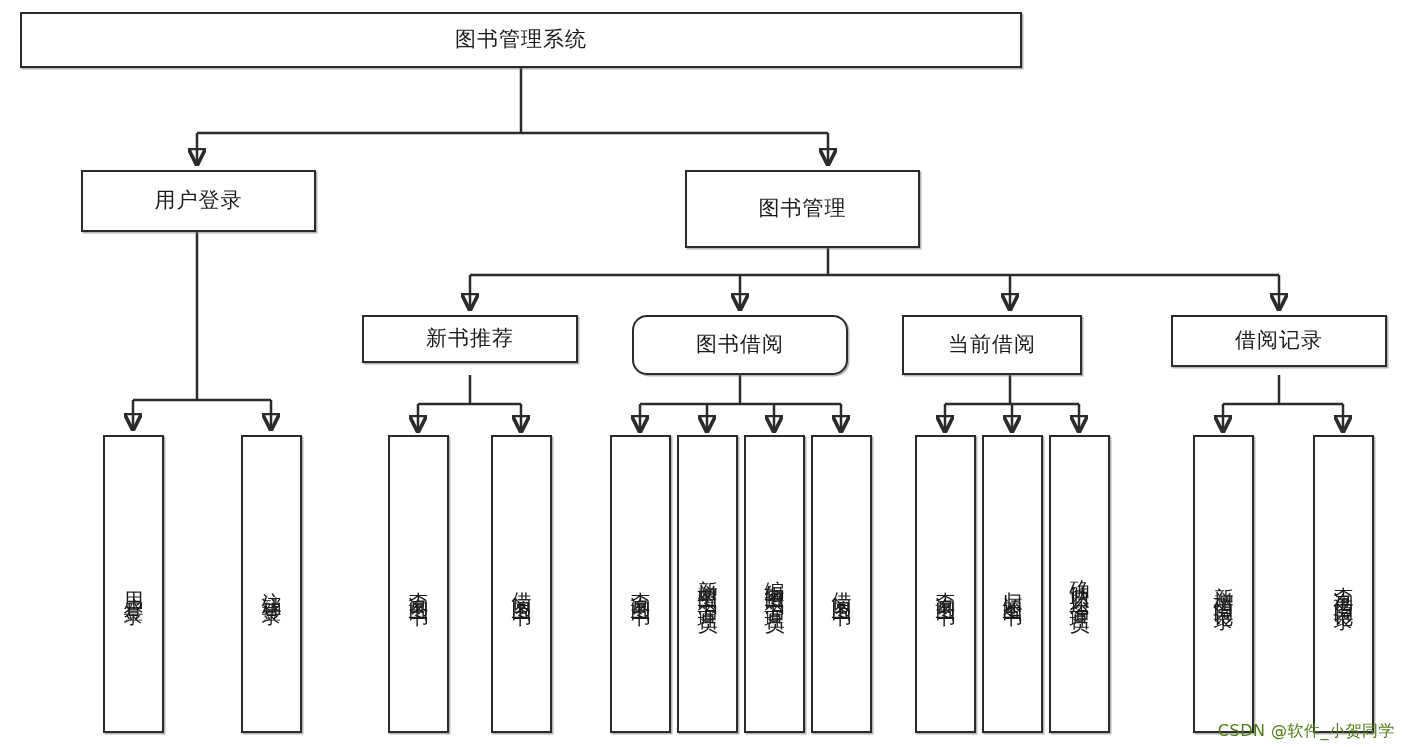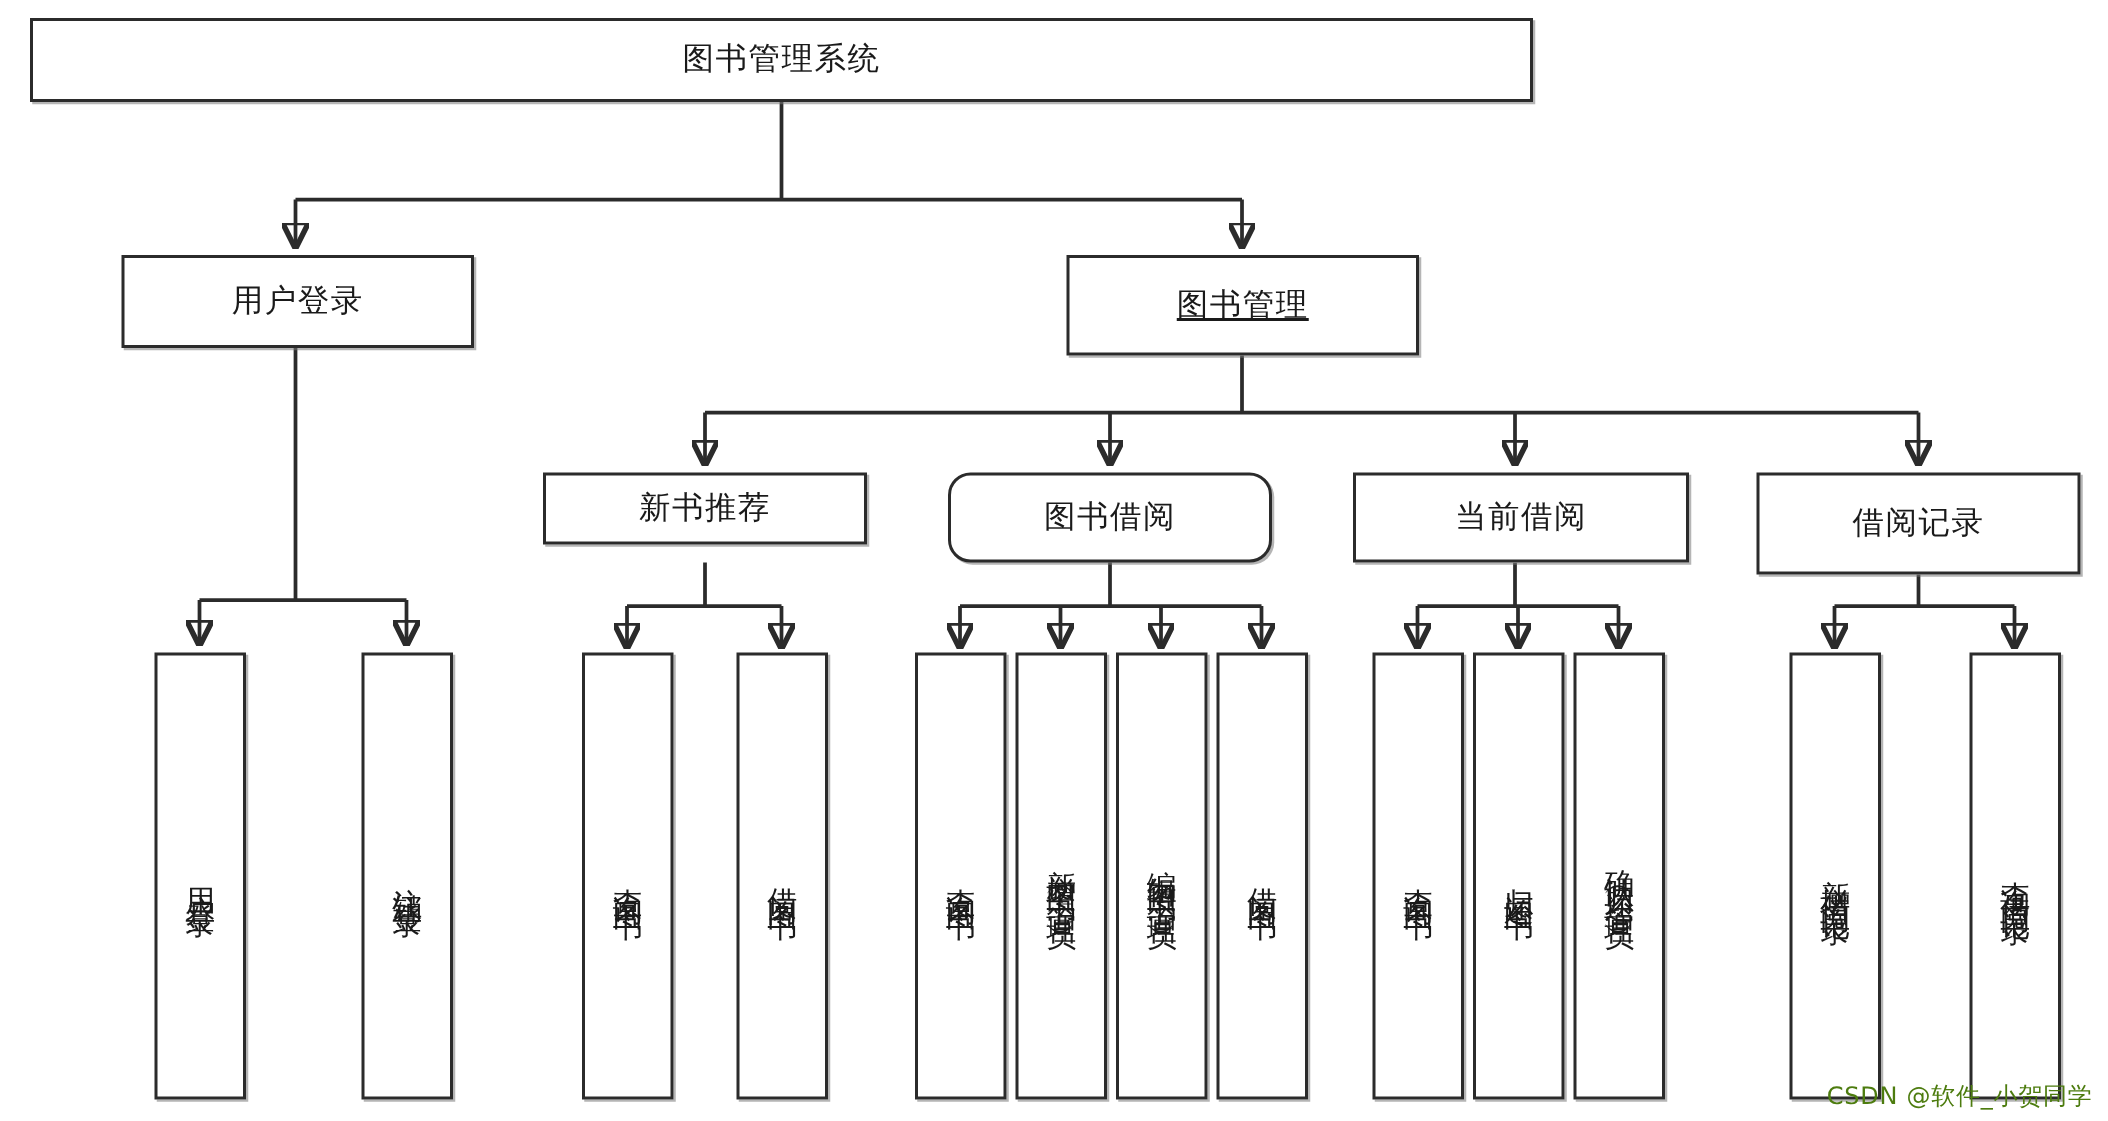--- a/index.html
+++ b/index.html
@@ -104,34 +104,34 @@
     <line x1="1343" y1="404" x2="1343" y2="430" marker-end="url(#arrow)"></line>
   </svg>
 
   <div class="node h" style="left:20px;top:12px;width:1002px;height:56px;">
     <span>图书管理系统</span>
   </div>
 
   <div class="node h" style="left:81px;top:170px;width:235px;height:62px;">
     <span>用户登录</span>
   </div>
-  <div class="node h" style="left:711px;top:170px;width:235px;height:67px;text-decoration:underline;">
+  <div class="node h" style="left:685px;top:170px;width:235px;height:78px;">
     <span>图书管理</span>
   </div>
 
   <div class="node h" style="left:362px;top:315px;width:216px;height:48px;">
     <span>新书推荐</span>
   </div>
   <div class="node h" style="left:632px;top:315px;width:216px;height:60px;border-radius:15px;">
     <span>图书借阅</span>
   </div>
-  <div class="node h" style="left:902px;top:315px;width:224px;height:60px;">
+  <div class="node h" style="left:902px;top:315px;width:180px;height:60px;">
     <span>当前借阅</span>
   </div>
-  <div class="node h" style="left:1171px;top:315px;width:216px;height:68px;">
+  <div class="node h" style="left:1171px;top:315px;width:216px;height:52px;">
     <span>借阅记录</span>
   </div>
 
   <div class="node v" style="left:103px;top:435px;width:61px;height:298px;">
     <span class="vtext">用户登录</span>
   </div>
   <div class="node v" style="left:241px;top:435px;width:61px;height:298px;">
     <span class="vtext">注销登录</span>
   </div>
 

